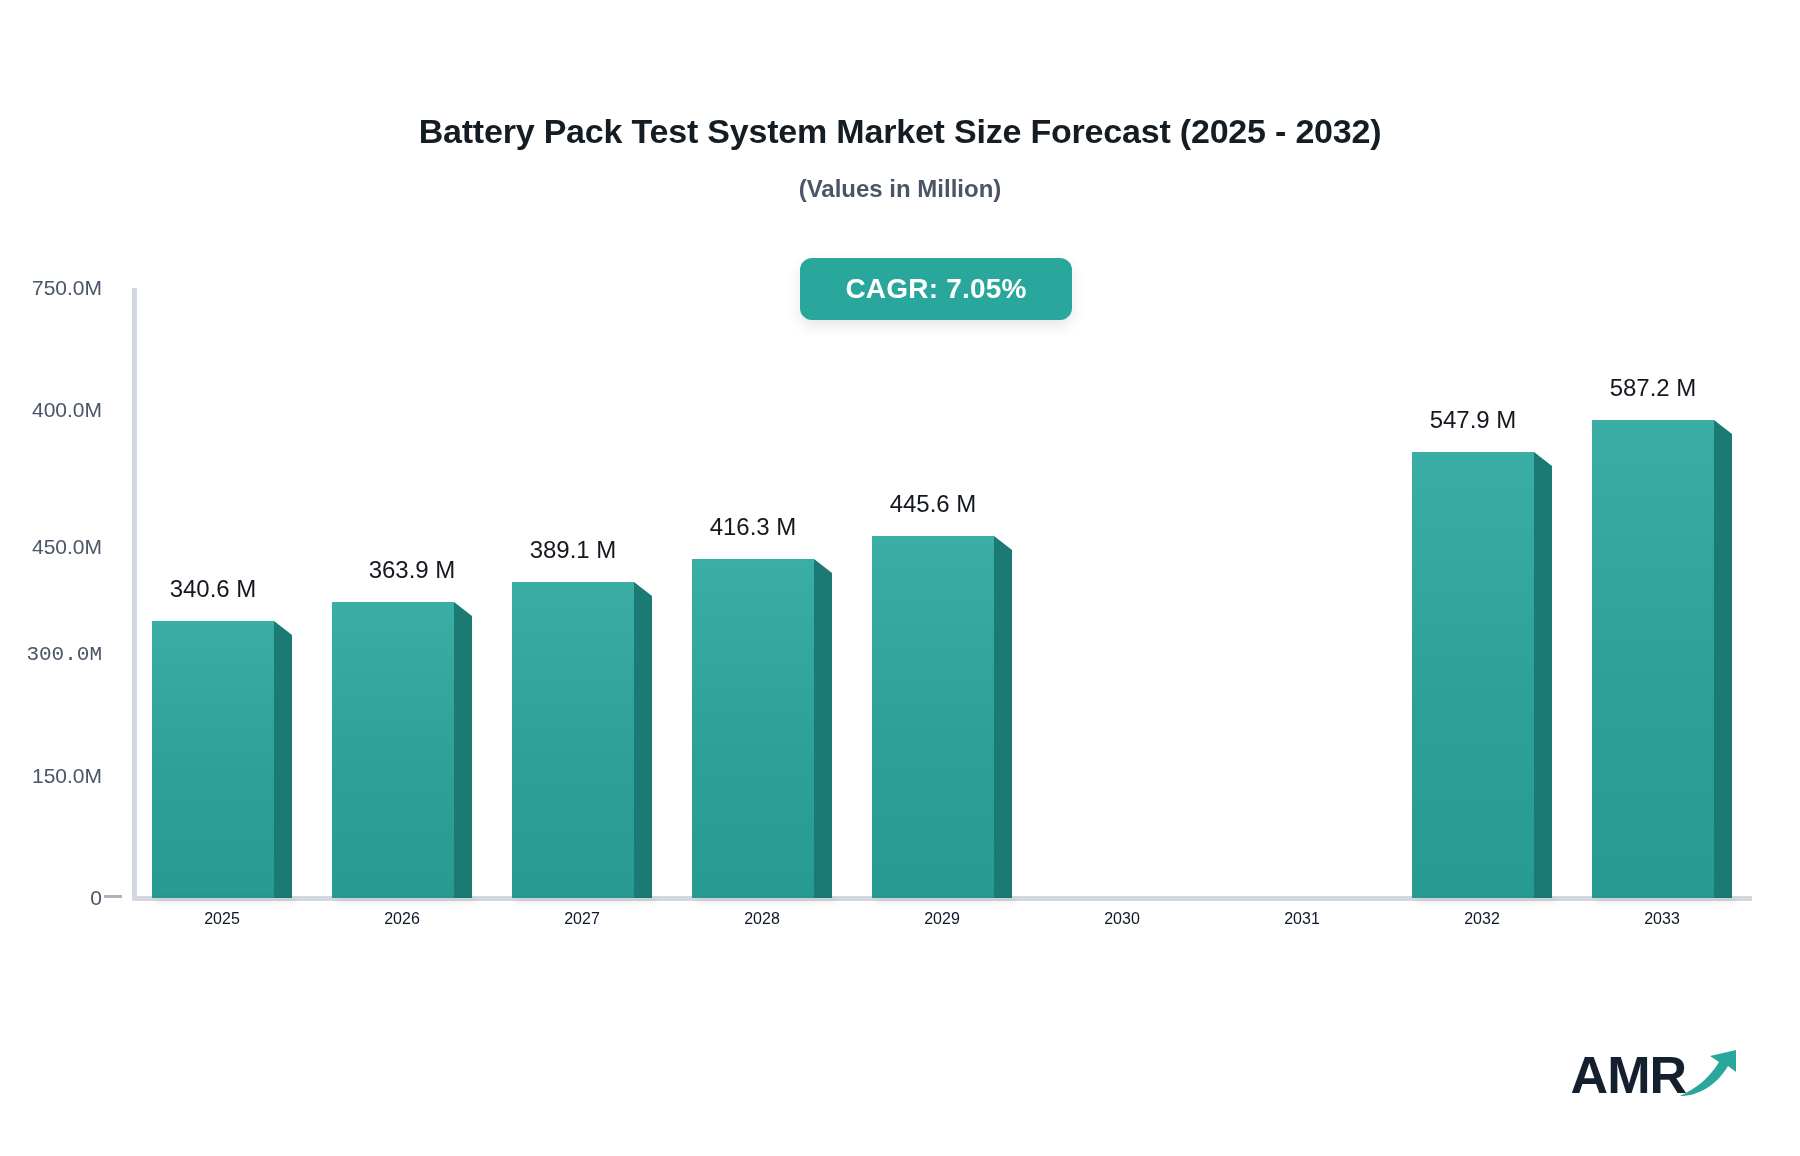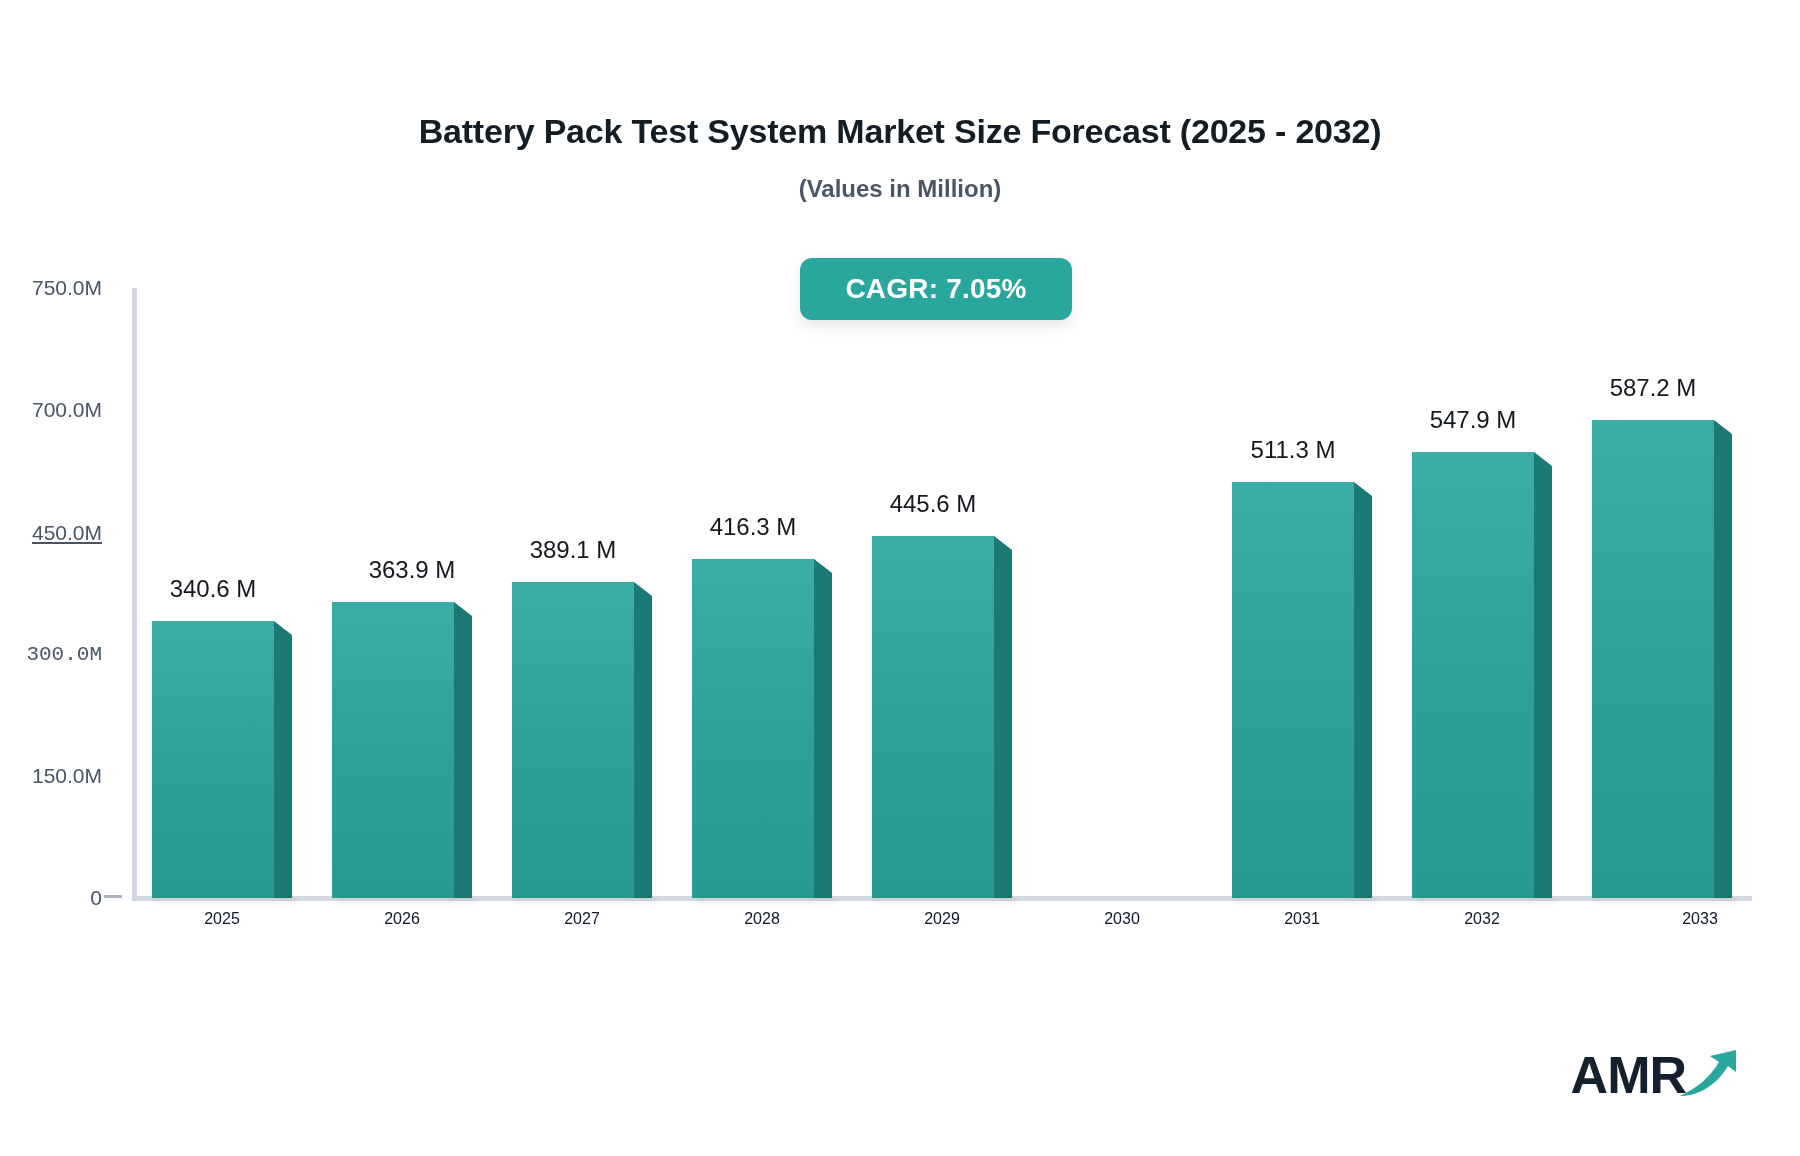--- a/index.html
+++ b/index.html
@@ -191,22 +191,22 @@
   <div class="subtitle">(Values in Million)</div>
 
   <div class="cagr-badge">
     <span>CAGR: 7.05%</span>
   </div>
 
   <div class="y-labels" id="y-labels">
       <div class="y-label" style="top: 610px;">0</div>
       <div class="y-label" style="top: 488px;">150.0M</div>
       <div class="y-label" style="top: 366px; font-family: Liberation Mono, monospace;">300.0M</div>
-      <div class="y-label" style="top: 245px; text-decoration: underline;">450.0M</div>
-      <div class="y-label" style="top: 122px;">700.0M</div>
+      <div class="y-label" style="top: 259px;">450.0M</div>
+      <div class="y-label" style="top: 122px;">400.0M</div>
       <div class="y-label" style="top: 0px;">750.0M</div>
     </div>
   <div class="y-axis-line"></div>
   <div class="zero-tick"></div>
   <div class="x-axis-line"></div>
 
   <div class="bars" id="bars">
       <div class="bar-group" style="left: 20px; width: 122px; height: 277.021px; padding-left: 28px;">
         <div class="bar-front" style="height: 277.021px;"></div>
         <div class="bar-side" style="height: 263.021px;"></div>
@@ -234,27 +234,20 @@
         <div class="bar-side-top" style="bottom: 324.591px;"></div>
         <div class="bar-shadow" style="width: 140px;"></div>
         <div class="bar-label" style="bottom: 356.591px;">416.3 M</div>
       </div>
       <div class="bar-group" style="left: 740px; width: 122px; height: 362.421px; padding-left: 46px;">
         <div class="bar-front" style="height: 362.421px;"></div>
         <div class="bar-side" style="height: 348.421px;"></div>
         <div class="bar-side-top" style="bottom: 348.421px;"></div>
         <div class="bar-shadow" style="width: 140px;"></div>
         <div class="bar-label" style="bottom: 380.421px;">445.6 M</div>
-      </div>
-      <div class="bar-group" style="left: 1100px; width: 122px; height: 415.857px;">
-        <div class="bar-front" style="height: 415.857px;"></div>
-        <div class="bar-side" style="height: 401.857px;"></div>
-        <div class="bar-side-top" style="bottom: 401.857px;"></div>
-        <div class="bar-shadow" style="width: 140px;"></div>
-        <div class="bar-label" style="bottom: 433.857px;">511.3 M</div>
       </div>
       <div class="bar-group" style="left: 1280px; width: 122px; height: 445.625px;">
         <div class="bar-front" style="height: 445.625px;"></div>
         <div class="bar-side" style="height: 431.625px;"></div>
         <div class="bar-side-top" style="bottom: 431.625px;"></div>
         <div class="bar-shadow" style="width: 140px;"></div>
         <div class="bar-label" style="bottom: 463.625px;">547.9 M</div>
       </div>
       <div class="bar-group" style="left: 1460px; width: 122px; height: 477.589px;">
         <div class="bar-front" style="height: 477.589px;"></div>
@@ -266,21 +259,21 @@
     </div>
   <div class="x-labels" id="x-labels">
       <div class="x-label" style="left: 90px;">2025</div>
       <div class="x-label" style="left: 270px;">2026</div>
       <div class="x-label" style="left: 450px;">2027</div>
       <div class="x-label" style="left: 630px;">2028</div>
       <div class="x-label" style="left: 810px;">2029</div>
       <div class="x-label" style="left: 990px;">2030</div>
       <div class="x-label" style="left: 1170px;">2031</div>
       <div class="x-label" style="left: 1350px;">2032</div>
-      <div class="x-label" style="left: 1530px; margin-left: 38px;">2033</div>
+      <div class="x-label" style="left: 1530px;">2033</div>
     </div>
 
   <div class="logo">
     <span class="logo-text">AMR</span>
     <span class="logo-arrow">
       <svg width="72" height="58" viewBox="0 0 72 58">
         <path d="M4 50 C 22 50, 40 40, 52 20 L 60 26 L 60 4 L 34 10 L 43 16 C 33 33, 20 42, 4 50 Z" fill="#2aa79c"></path>
       </svg>
     </span>
   </div>

